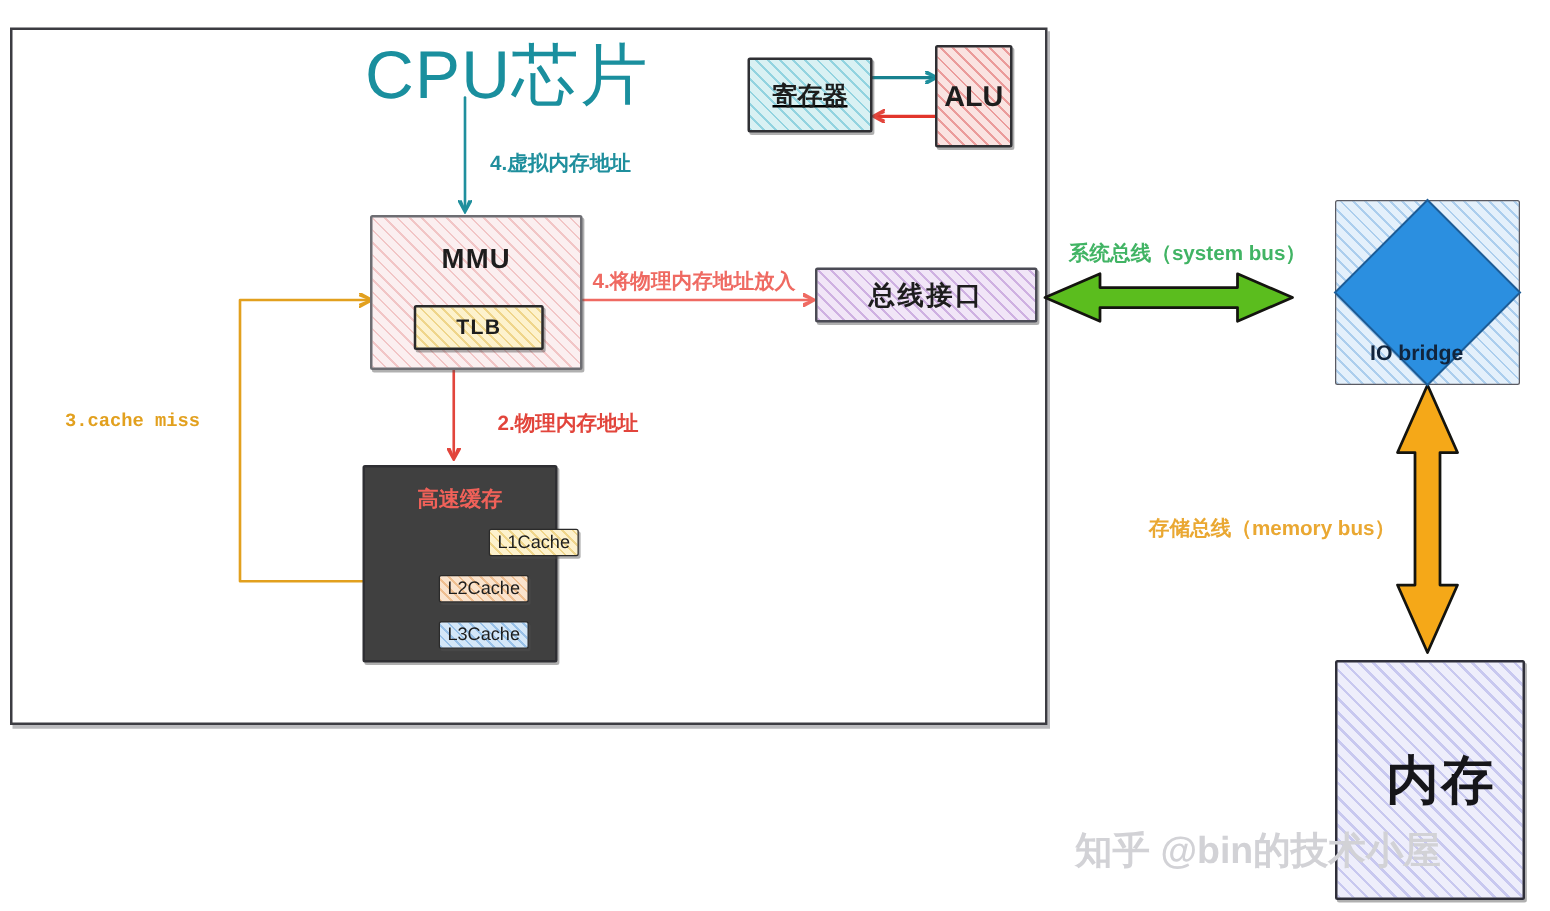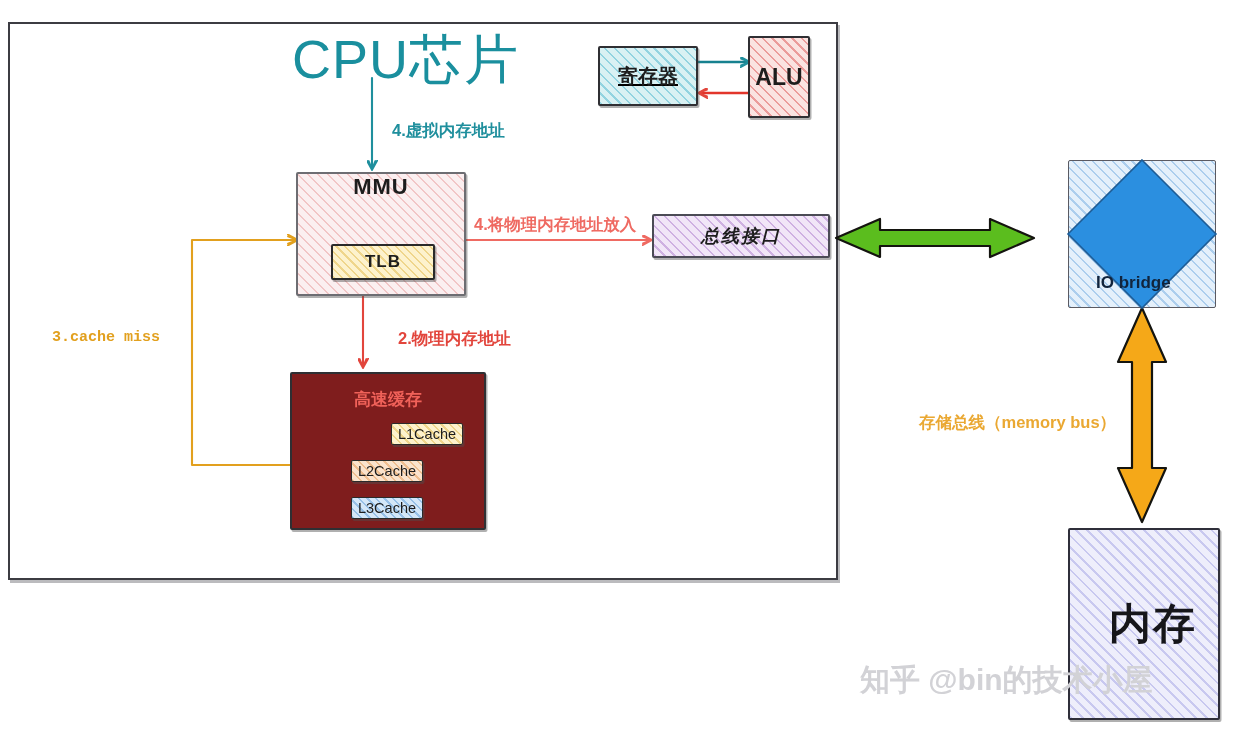--- a/index.html
+++ b/index.html
@@ -73,21 +73,21 @@
   .t-green{color:#41b464;font-weight:bold;font-size:16.5px;}
   .t-amber{color:#eaa832;font-weight:bold;font-size:16.5px;}
 
   
   .lbl-mmu{font-size:22px;font-weight:bold;color:#1d1d1d;letter-spacing:1px;}
   .lbl-tlb{font-size:17px;font-weight:bold;color:#1d1d1d;letter-spacing:1px;}
   .lbl-reg{font-size:20px;font-weight:bold;color:#1d1d1d;}
   .lbl-alu{font-size:23px;font-weight:bold;color:#1d1d1d;}
   .lbl-cache-title{font-size:17px;font-weight:bold;color:#f06159;}
   .lbl-cache{font-size:14.5px;color:#1d1d1d;}
-  .lbl-busif{font-size:18px;font-weight:bold;color:#1d1d1d;letter-spacing:2px;font-style:italic;}
+  .lbl-busif{font-size:21px;font-weight:bold;color:#1d1d1d;letter-spacing:2px;}
   .lbl-io{font-size:17px;font-weight:bold;color:#11243c;}
   .lbl-mem{font-size:42px;font-weight:bold;color:#16161a;letter-spacing:2px;}
 
   
   #watermark{
     left:860px;top:660px;
     color:#d2d2d6;font-size:30px;font-weight:bold;white-space:nowrap;
     pointer-events:none;
   }
   svg.ov{position:absolute;left:0;top:0;width:1240px;height:729px;
@@ -156,29 +156,29 @@
   <div class="txt t-teal" style="left:392px;top:120px;">4.虚拟内存地址</div>
 
   <div class="txt t-red" style="left:398px;top:328px;">2.物理内存地址</div>
 
   <div class="txt t-orange" style="left:52px;top:329px;">3.cache miss</div>
 
   <div class="txt t-redlight" style="left:474px;top:214px;">4.将物理内存地址放入</div>
 
   <div class="box h-pink" id="mmu" style="left:296px;top:172px;width:170px;height:124px;
        flex-direction:column;justify-content:flex-start;border-color:#6d6d72;">
-    <span class="lbl lbl-mmu" style="">MMU</span>
+    <span class="lbl lbl-mmu" style="margin-top:20px;">MMU</span>
   </div>
   <div class="box h-yellow" id="tlb" style="left:331px;top:244px;width:104px;height:36px;
        border-color:#2a2a2a;">
     <span class="lbl lbl-tlb">TLB</span>
   </div>
 
-  <div class="box" id="cache-group" style="left:290px;top:372px;width:196px;height:158px;
-       background:#7f1d1d;border-color:#2f2f33;flex-direction:column;justify-content:flex-start;">
+  <div class="box" id="cache-group" style="left:290px;top:372px;width:156px;height:158px;
+       background:#404040;border-color:#2f2f33;flex-direction:column;justify-content:flex-start;">
     <span class="lbl lbl-cache-title" style="margin-top:14px;">高速缓存</span>
   </div>
   <div class="box h-yellow" style="left:351px;top:423px;width:72px;height:22px;border-width:1.8px;border-color:#2a2a2a;margin-left:40px;">
     <span class="lbl lbl-cache">L1Cache</span>
   </div>
   <div class="box h-orange" style="left:351px;top:460px;width:72px;height:22px;border-width:1.8px;border-color:#2a2a2a;">
     <span class="lbl lbl-cache">L2Cache</span>
   </div>
   <div class="box h-blue" style="left:351px;top:497px;width:72px;height:22px;border-width:1.8px;border-color:#2a2a2a;">
     <span class="lbl lbl-cache">L3Cache</span>
@@ -200,17 +200,18 @@
   <svg class="ov">
     <polygon points="1142,160 1216,234 1142,308 1068,234" fill="#2b8fe0" stroke="#1d5c96" stroke-width="1.6"></polygon>
   </svg>
   <div class="txt lbl-io" style="left:1096px;top:225px;margin-top:48px;">IO bridge</div>
 
   <div class="box h-lav" id="memory" style="left:1068px;top:528px;width:152px;height:192px;
        border-color:#2f2f3a;padding-left:18px;">
     <span class="lbl lbl-mem">内存</span>
   </div>
 
+  <div class="txt t-green" style="left:855px;top:192px;">系统总线（system bus）</div>
   <div class="txt" id="watermark">知乎 @bin的技术小屋</div>
 
   <div class="txt t-amber" style="left:919px;top:412px;">存储总线（memory bus）</div>
 
 </div>
 
 </body></html>

